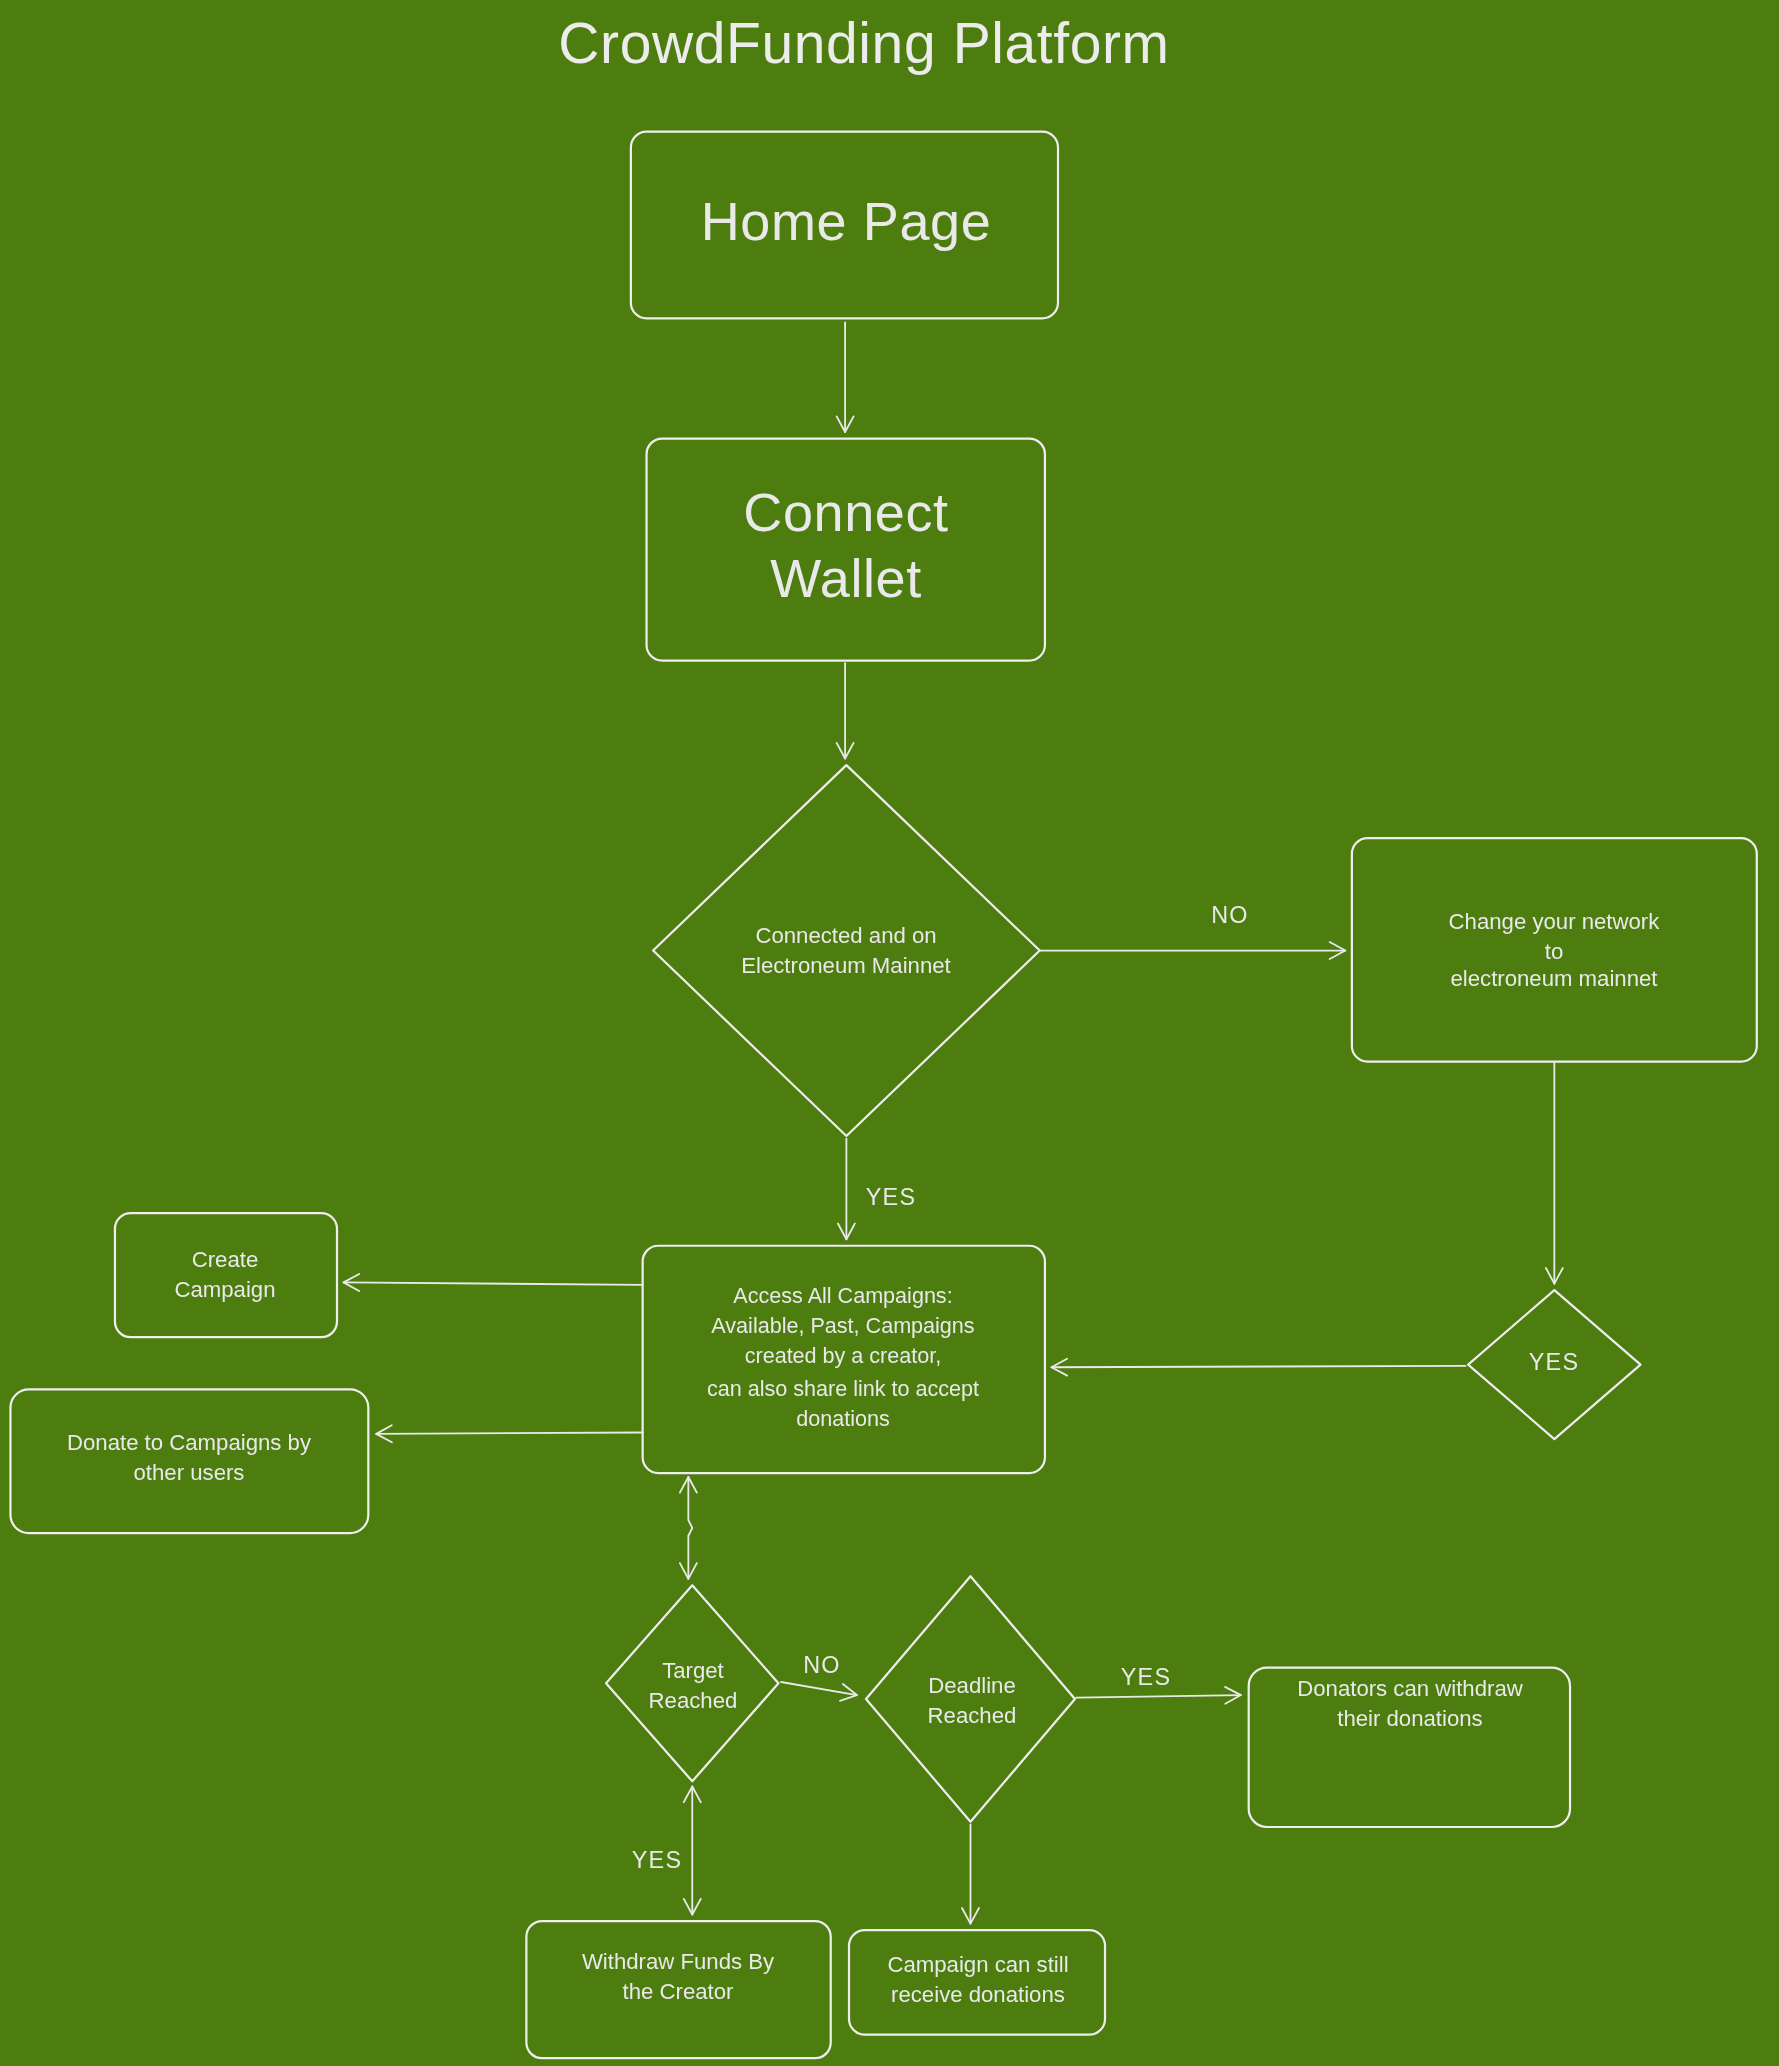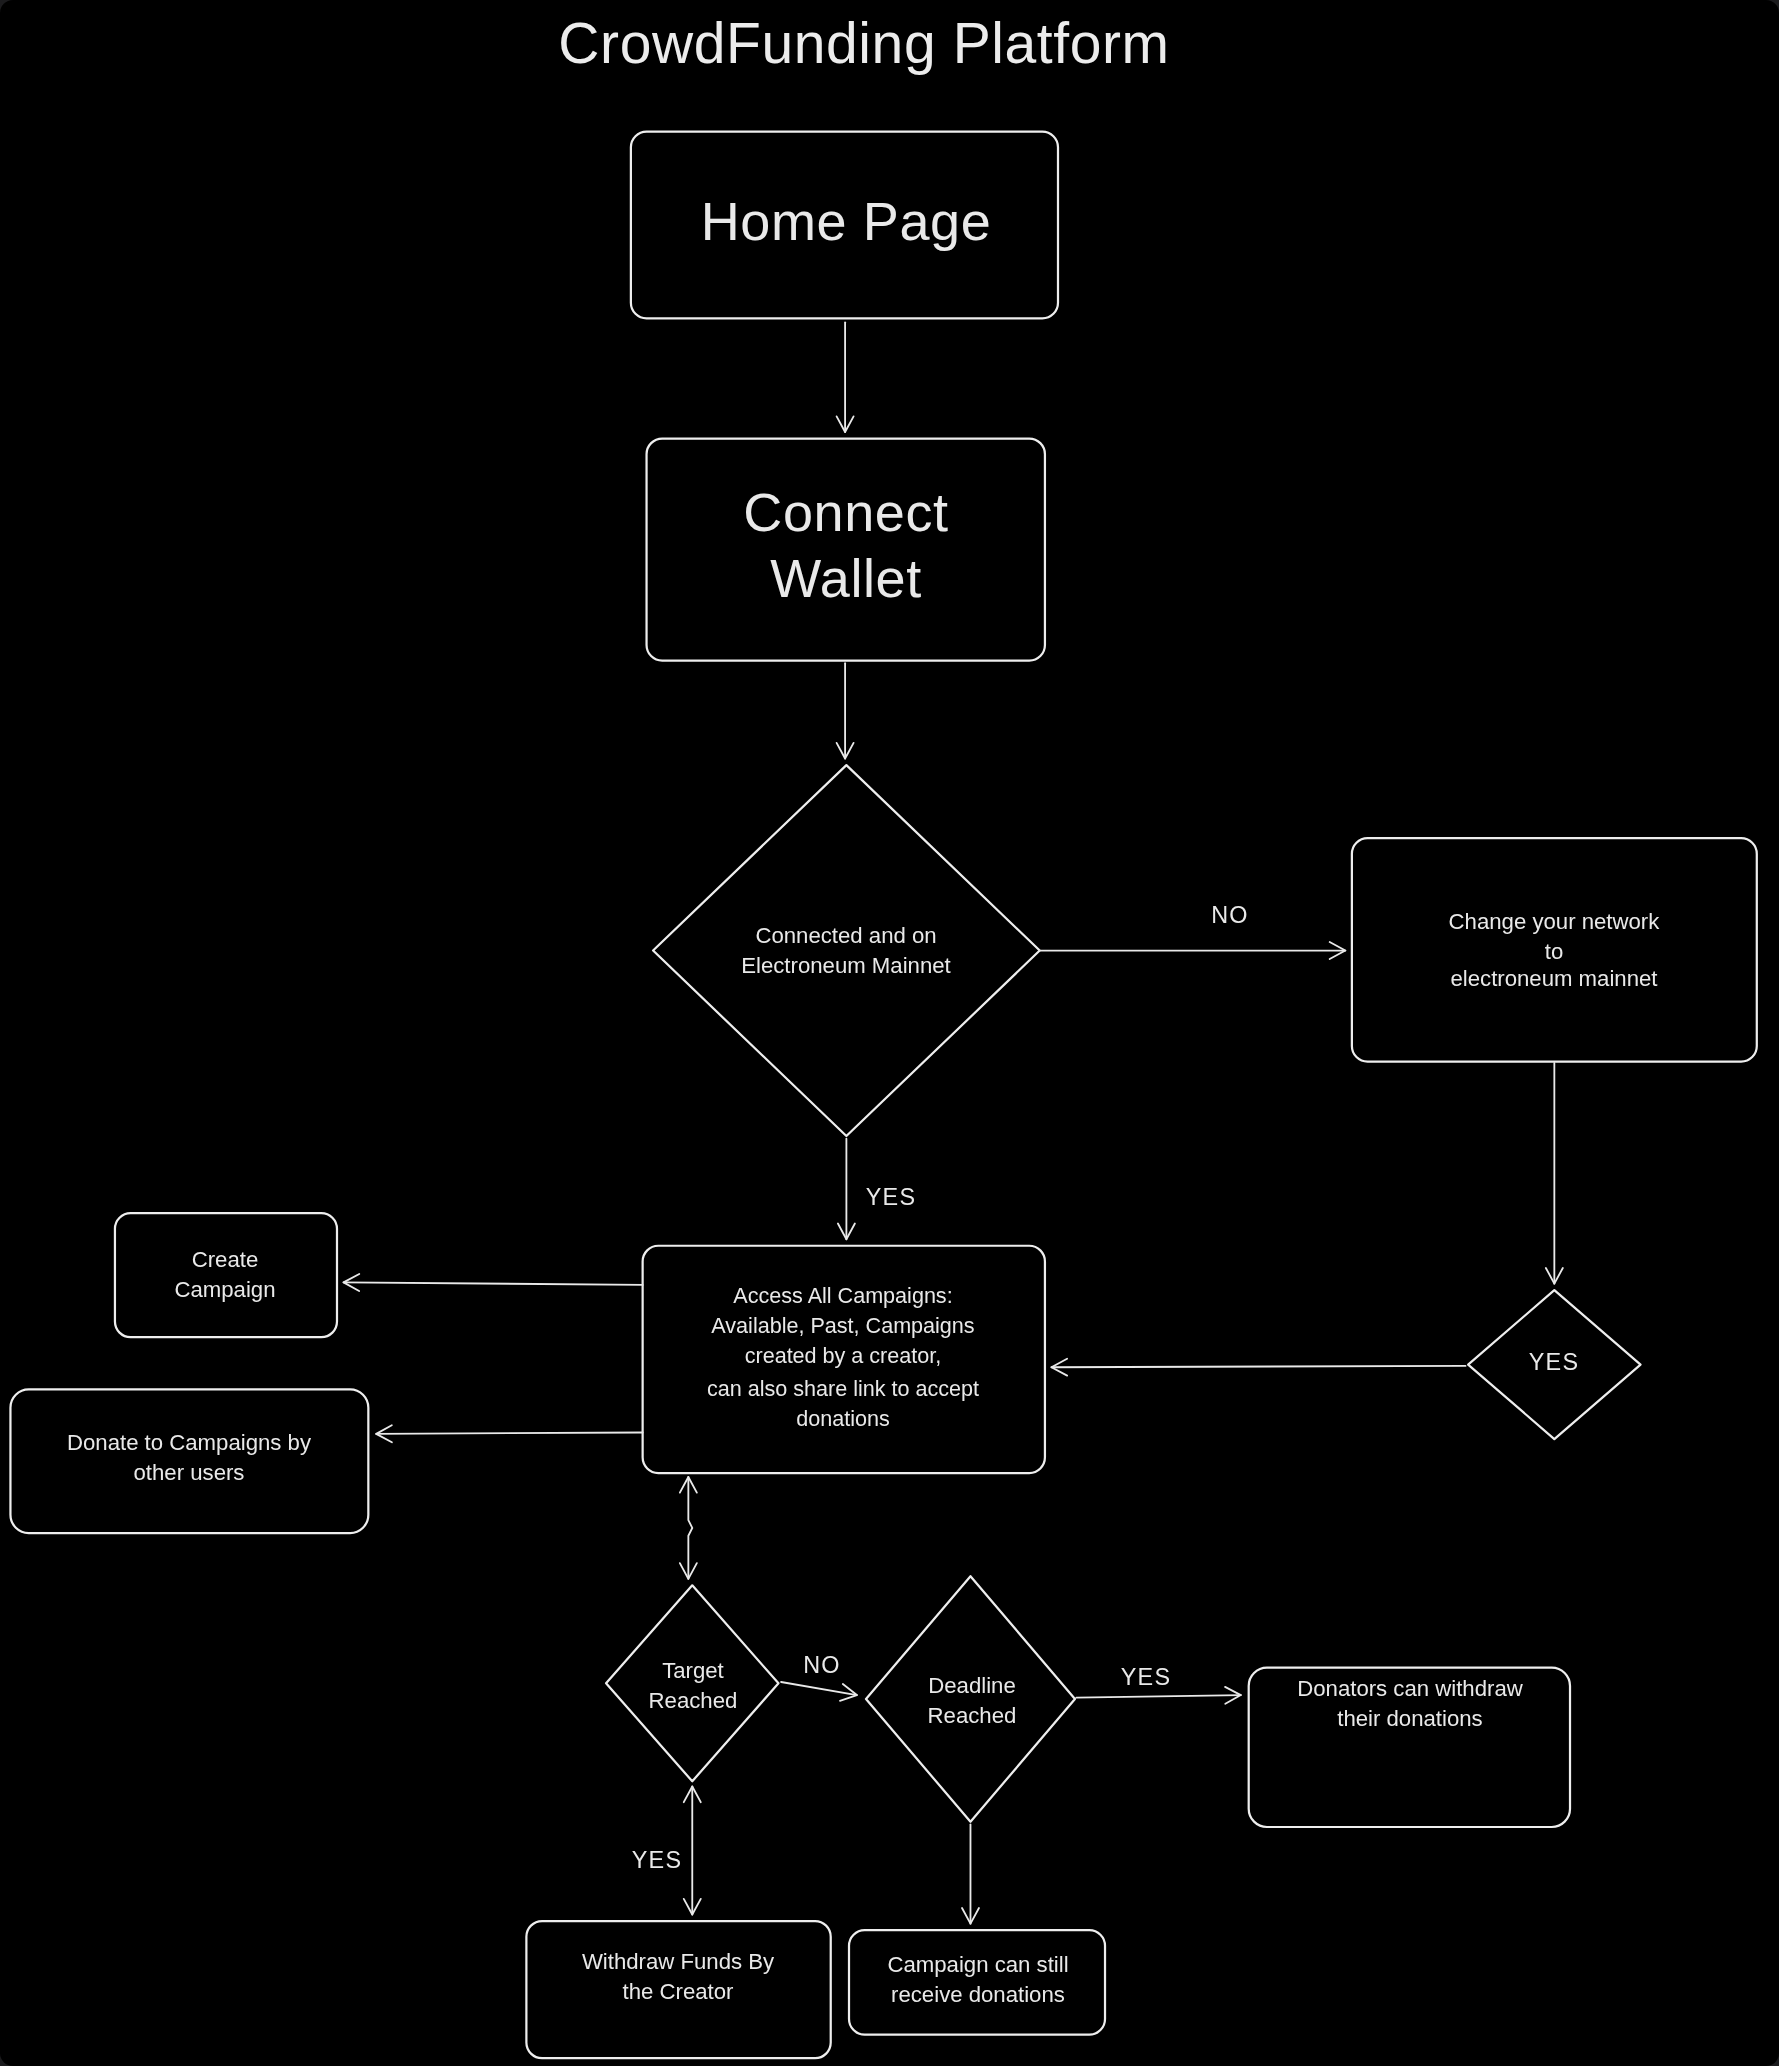--- a/index.html
+++ b/index.html
@@ -5,22 +5,21 @@
   html, body {
     margin: 0;
     padding: 0;
     background: #1b1b1d;
   }
   #stage {
     position: relative;
     width: 1779px;
     height: 2066px;
     overflow: hidden;
-    background: #000000;
-    border-radius: 13px;
+    background: #4d7c0f;
   }
   #canvas {
     position: absolute;
     left: 0;
     top: 0;
     width: 593px;
     height: 689px;
     transform: scale(3);
     transform-origin: 0 0;
     font-family: "Liberation Sans", "DejaVu Sans", sans-serif;

